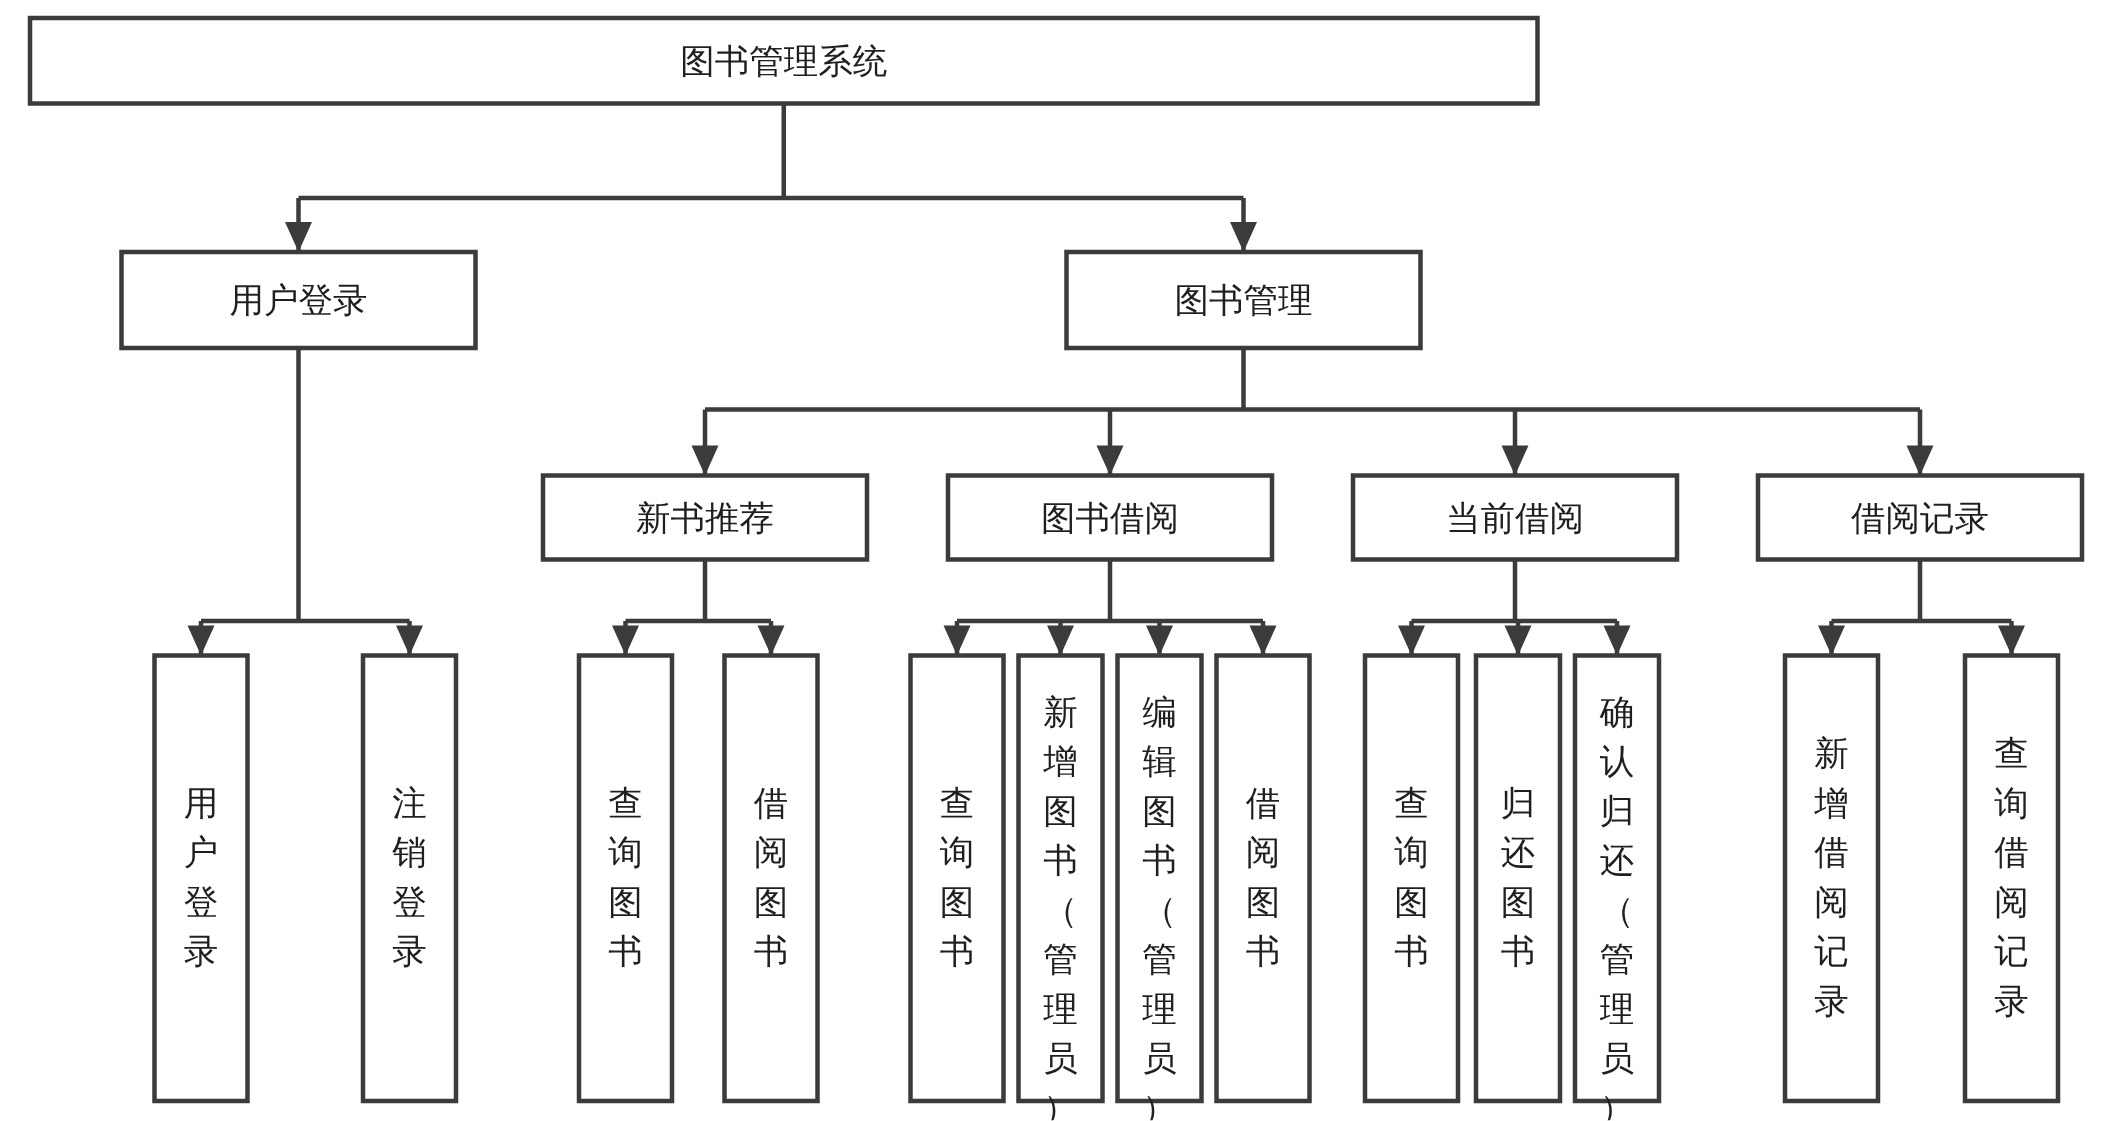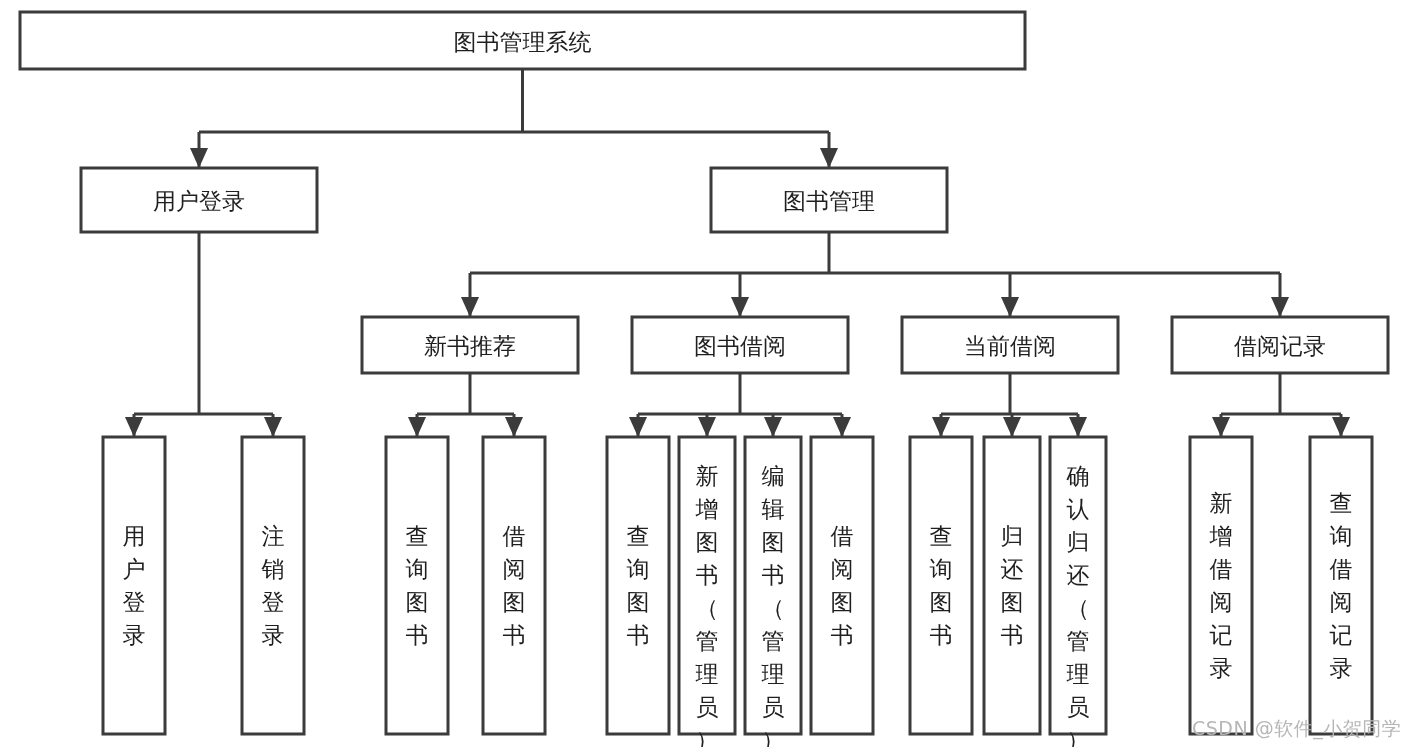--- a/index.html
+++ b/index.html
@@ -206,14 +206,13 @@
         <g>
           <rect x="1190" y="437" width="62" height="297" class="node-box"></rect>
           <text x="1221" class="node-label-h" y="503"><tspan x="1221" y="503">新</tspan><tspan x="1221" y="536">增</tspan><tspan x="1221" y="569">借</tspan><tspan x="1221" y="602">阅</tspan><tspan x="1221" y="635">记</tspan><tspan x="1221" y="668">录</tspan></text>
         </g>
         <g>
           <rect x="1310" y="437" width="62" height="297" class="node-box"></rect>
           <text x="1341" class="node-label-h" y="503"><tspan x="1341" y="503">查</tspan><tspan x="1341" y="536">询</tspan><tspan x="1341" y="569">借</tspan><tspan x="1341" y="602">阅</tspan><tspan x="1341" y="635">记</tspan><tspan x="1341" y="668">录</tspan></text>
         </g>
       </g>
   </svg>
-  <div class="watermark" style="left: 1192px; top: 716px;">CSDN @软件_小贺同学</div>
 </div>
 
 </body></html>

